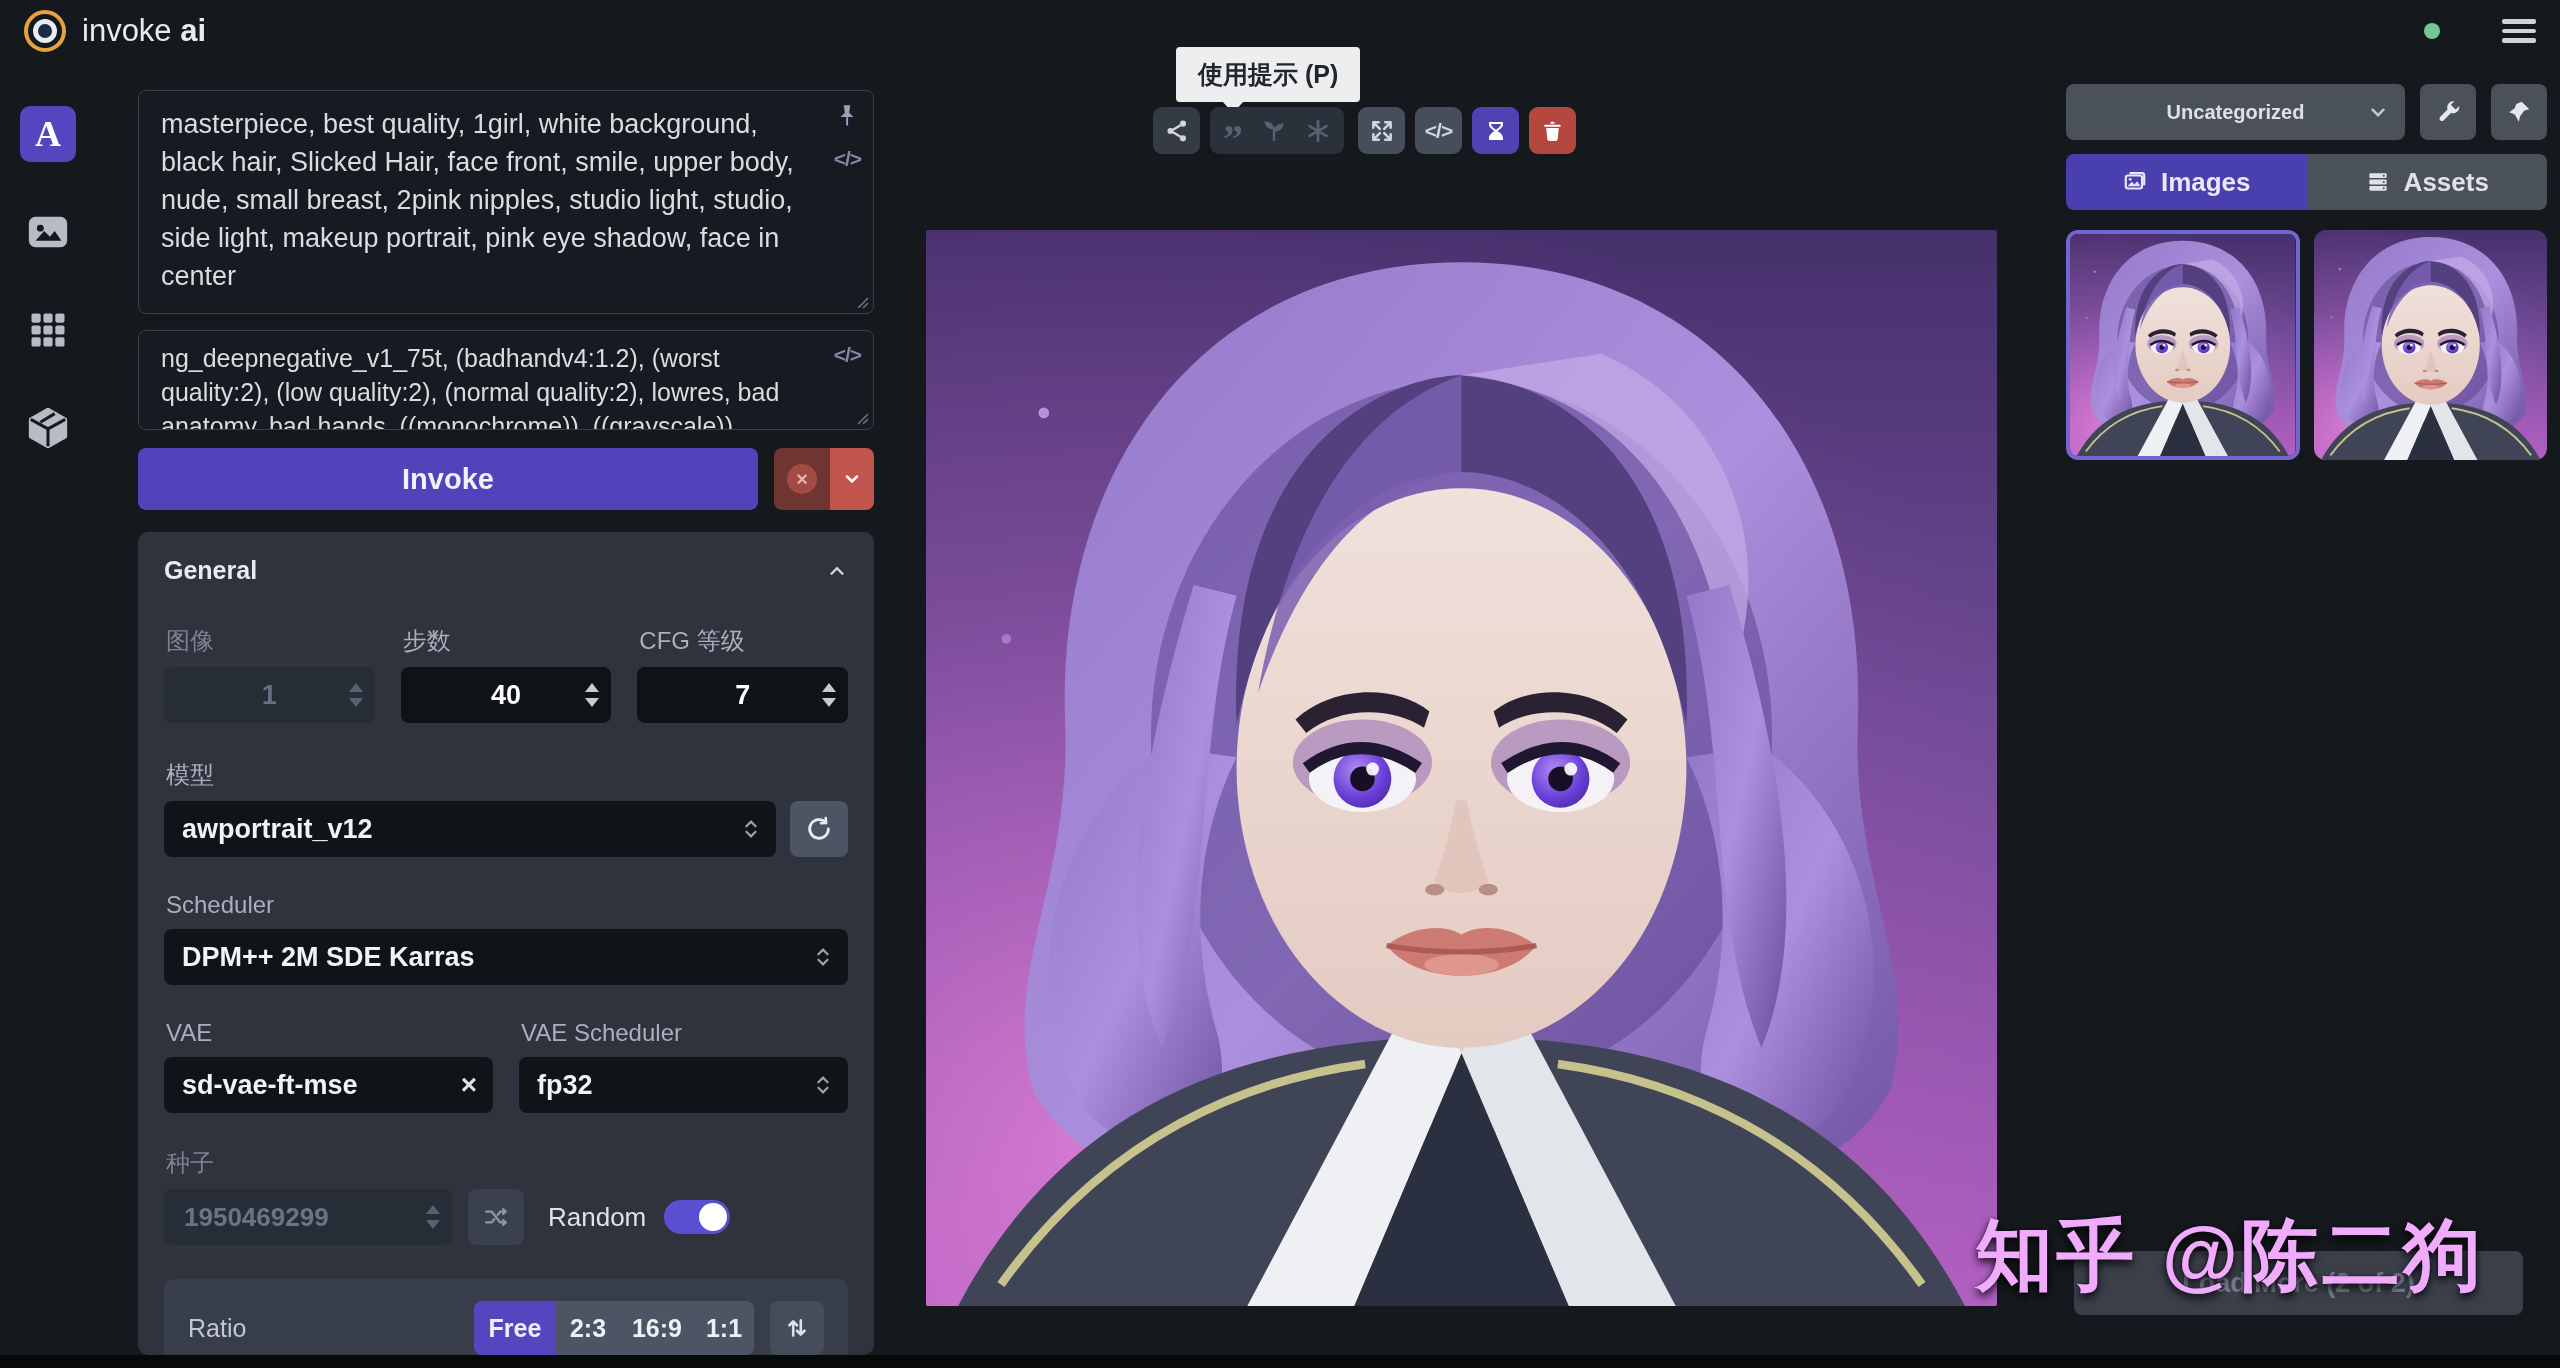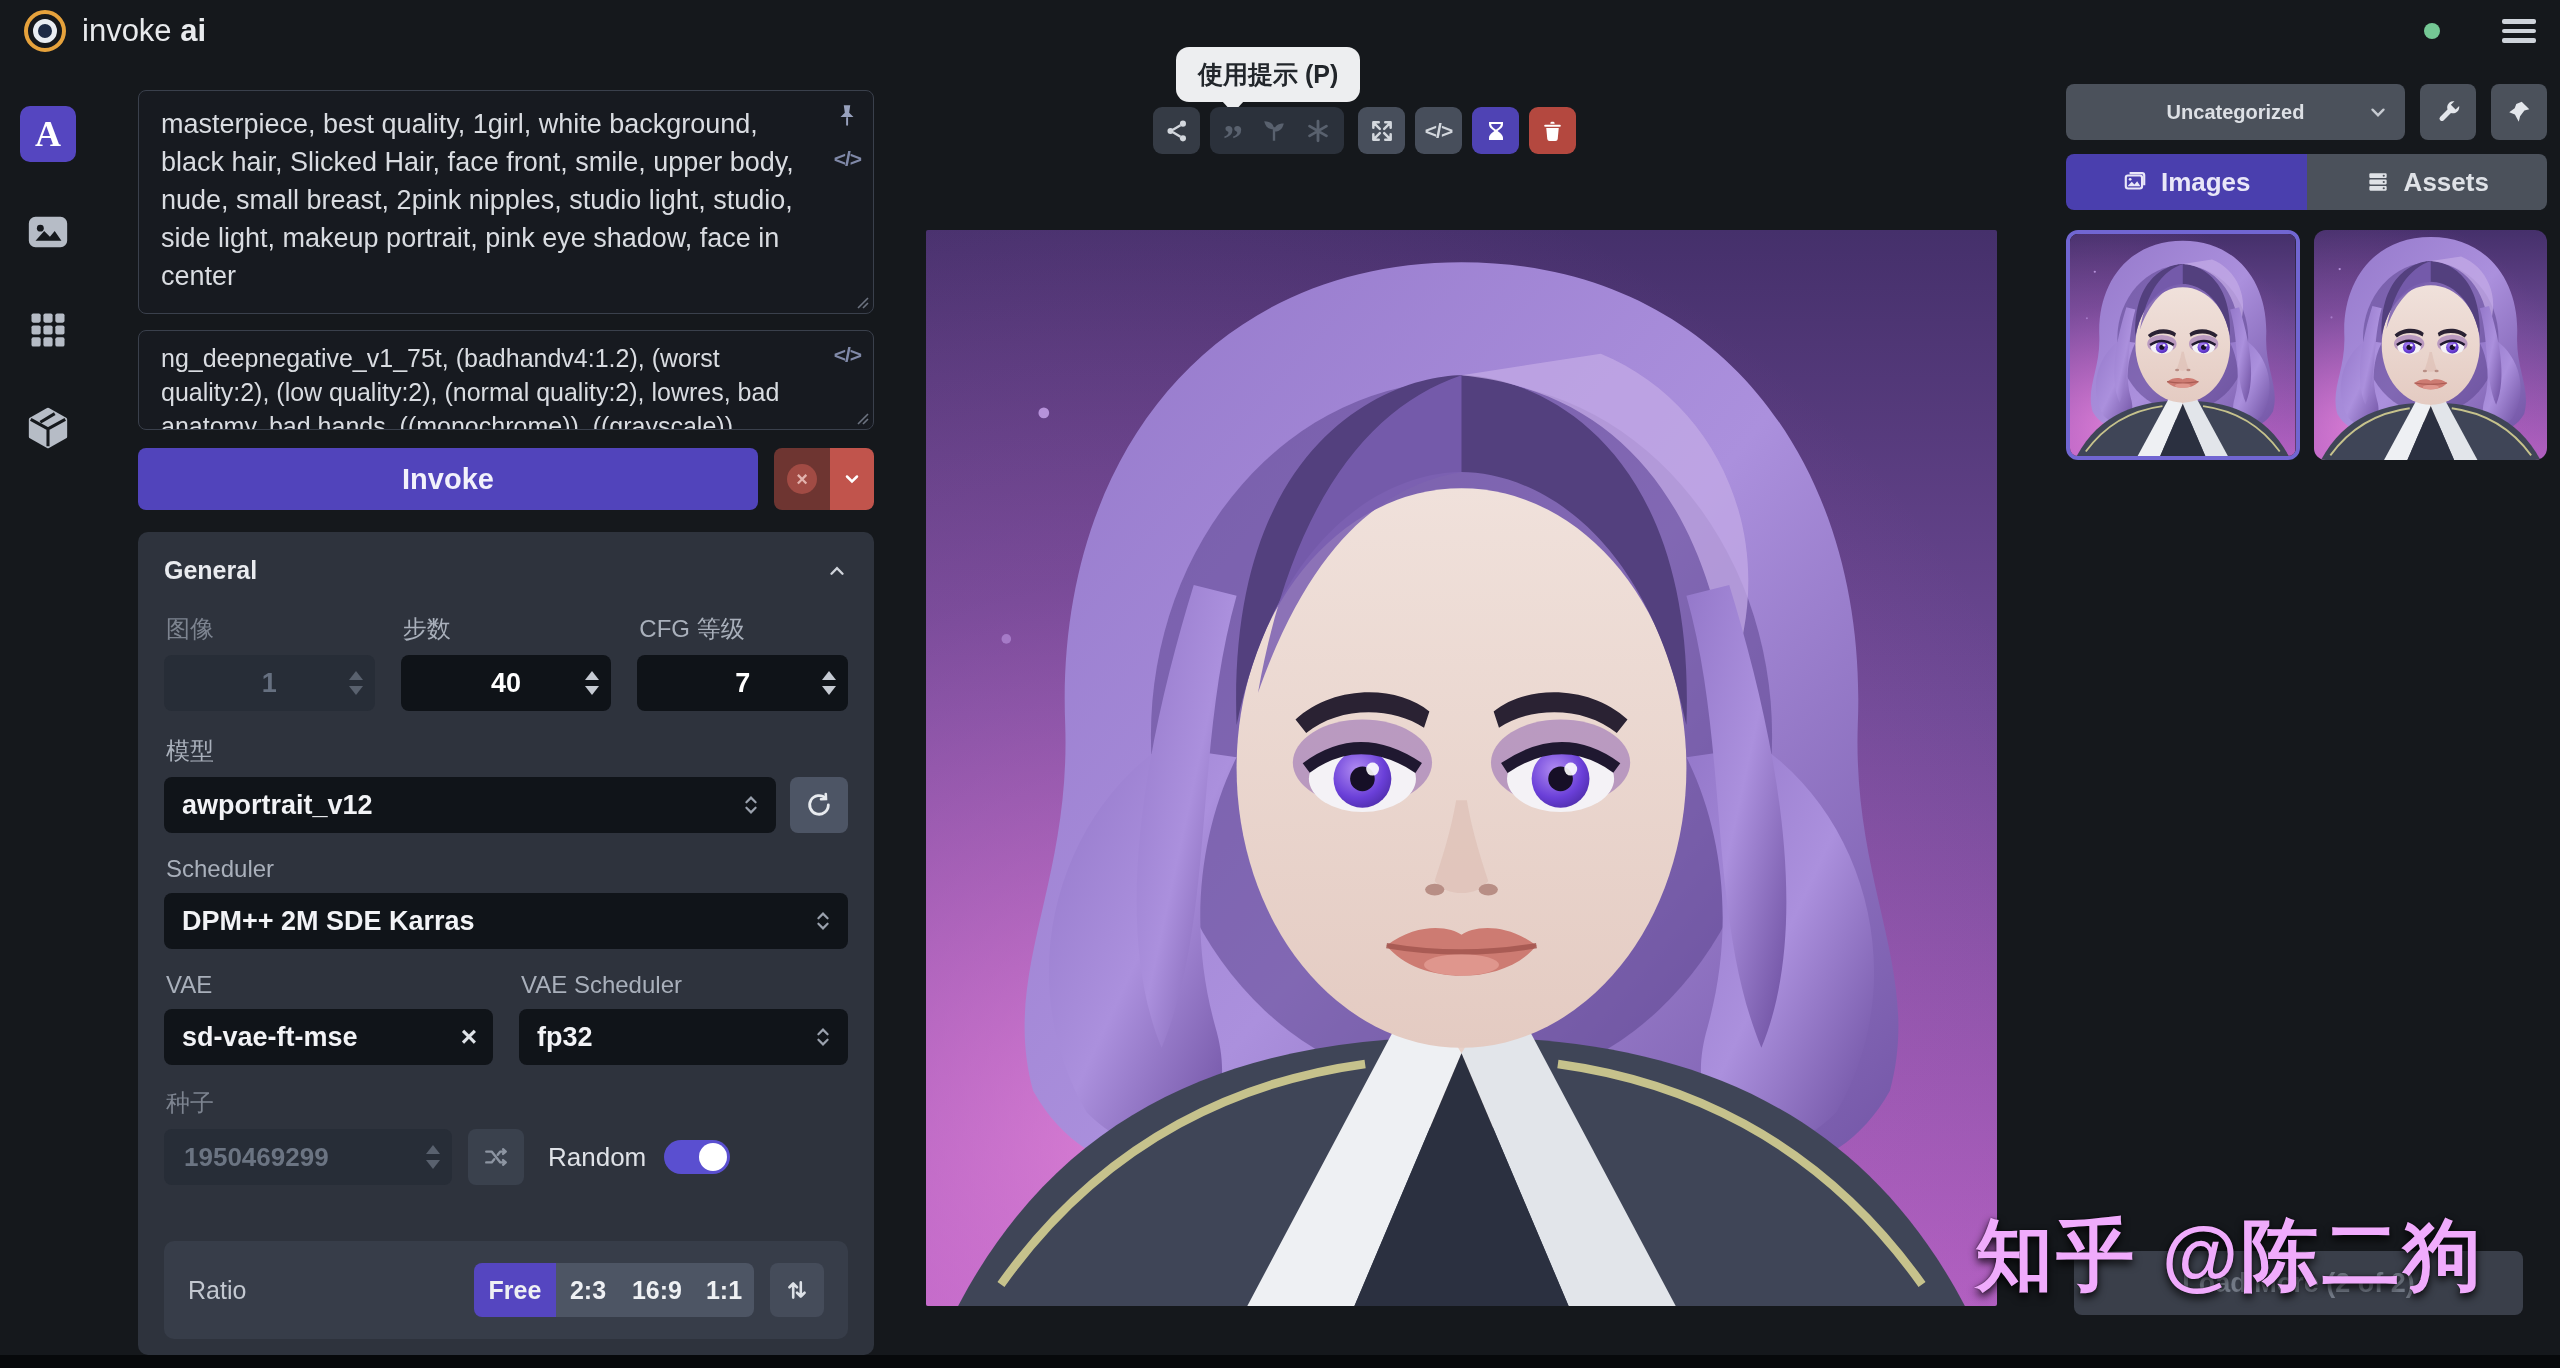--- a/index.html
+++ b/index.html
@@ -30,21 +30,21 @@
   .box-icons{position:absolute;right:12px;top:12px;display:flex;flex-direction:column;gap:18px;align-items:center;color:#98a1bd;}
   .codechip{font-size:21px;font-weight:bold;color:#8089a8;letter-spacing:-1px;}
   .grip{position:absolute;right:4px;bottom:4px;color:#6c7380;}
   .invoke-row{display:flex;height:62px;margin-bottom:22px;gap:16px;}
   .invoke-btn{flex:1;background:#5144bb;border-radius:8px;display:flex;align-items:center;justify-content:center;font-size:29px;font-weight:bold;color:#f2f1fb;cursor:pointer;}
   .cancel-split{width:100px;display:flex;border-radius:8px;overflow:hidden;cursor:pointer;}
   .cancel-main{width:56px;background:#6e3531;display:flex;align-items:center;justify-content:center;}
   .cancel-circle{width:30px;height:30px;border-radius:50%;background:#a14b44;color:#e3b3ad;display:flex;align-items:center;justify-content:center;font-size:20px;font-weight:bold;}
   .cancel-caret{flex:1;background:#c1544c;display:flex;align-items:center;justify-content:center;color:#fff;}
   
-  .general{flex:1;background:#2e333d;border-radius:10px;padding:24px 26px 16px;box-sizing:border-box;display:flex;flex-direction:column;overflow:hidden;}
+  .general{flex:1;background:#2e333d;border-radius:10px;padding:24px 26px 16px;box-sizing:border-box;display:flex;flex-direction:column;overflow:hidden;gap:12px;}
   .gen-head{display:flex;align-items:center;justify-content:space-between;margin-bottom:28px;}
   .gen-title{font-size:25px;font-weight:bold;color:#e9ebef;}
   .lbl{font-size:24px;color:#a9b0bb;margin:0 0 10px 2px;}
   .lbl.dim{color:#7d8490;}
   .num-row{display:grid;grid-template-columns:1fr 1fr 1fr;gap:26px;margin-bottom:24px;}
   .num-input{position:relative;height:56px;border-radius:8px;background:#0f1318;display:flex;align-items:center;justify-content:center;font-size:27px;font-weight:bold;color:#fff;}
   .num-input.disabled{background:#272d37;color:#667080;}
   .steppers{position:absolute;right:12px;top:0;bottom:0;display:flex;flex-direction:column;justify-content:center;gap:6px;}
   .tri-up{width:0;height:0;border-left:7px solid transparent;border-right:7px solid transparent;border-bottom:9px solid #c6cbd3;}
   .tri-down{width:0;height:0;border-left:7px solid transparent;border-right:7px solid transparent;border-top:9px solid #c6cbd3;}
@@ -75,21 +75,21 @@
   
   .toolbar{position:absolute;left:1153px;top:107px;display:flex;gap:10px;align-items:center;}
   .tb{width:47px;height:47px;border-radius:9px;display:flex;align-items:center;justify-content:center;color:#d3d7dd;cursor:pointer;}
   .tb.share{background:#353b45;}
   .tb-group{height:47px;border-radius:9px;background:#2b313b;display:flex;align-items:center;gap:18px;padding:0 13px;color:#59616e;margin-right:4px;}
   .tb.light{background:#474e5b;}
   .tb.hour{background:#4f43b4;color:#fff;}
   .tb.trash{background:#b4483f;color:#fff;}
   .qmark{font-family:"Liberation Serif","DejaVu Serif",serif;font-size:40px;font-weight:bold;line-height:20px;margin-top:16px;}
   .codetxt{font-size:21px;font-weight:bold;letter-spacing:-1px;}
-  .tooltip{position:absolute;left:1176px;top:47px;background:#edeef0;color:#22262b;font-size:25px;font-weight:bold;padding:11px 22px;border-radius:13px;white-space:nowrap;}
+  .tooltip{position:absolute;left:1176px;top:47px;background:#edeef0;color:#22262b;font-size:25px;font-weight:bold;padding:11px 22px;border-radius:4px;white-space:nowrap;}
   .tooltip:after{content:"";position:absolute;left:46px;bottom:-11px;border-left:11px solid transparent;border-right:11px solid transparent;border-top:12px solid #edeef0;}
   .stage{position:absolute;left:926px;top:230px;width:1071px;height:1076px;border-radius:2px;overflow:hidden;}
   .stage svg{width:100%;height:100%;}
   
   .right{position:absolute;left:2066px;top:84px;width:481px;bottom:0;}
   .rp-head{display:flex;gap:15px;}
   .board-select{position:relative;flex:1;height:56px;background:#4b515b;border-radius:8px;display:flex;align-items:center;justify-content:center;font-size:20px;font-weight:bold;color:#dde0e5;cursor:pointer;}
   .board-select .chev{position:absolute;right:16px;color:#c6cad1;}
   .rp-btn{width:56px;height:56px;border-radius:8px;background:#4b515b;display:flex;align-items:center;justify-content:center;color:#e4e7ec;cursor:pointer;}
   .tabs{margin-top:14px;display:flex;border-radius:8px;overflow:hidden;height:56px;}

